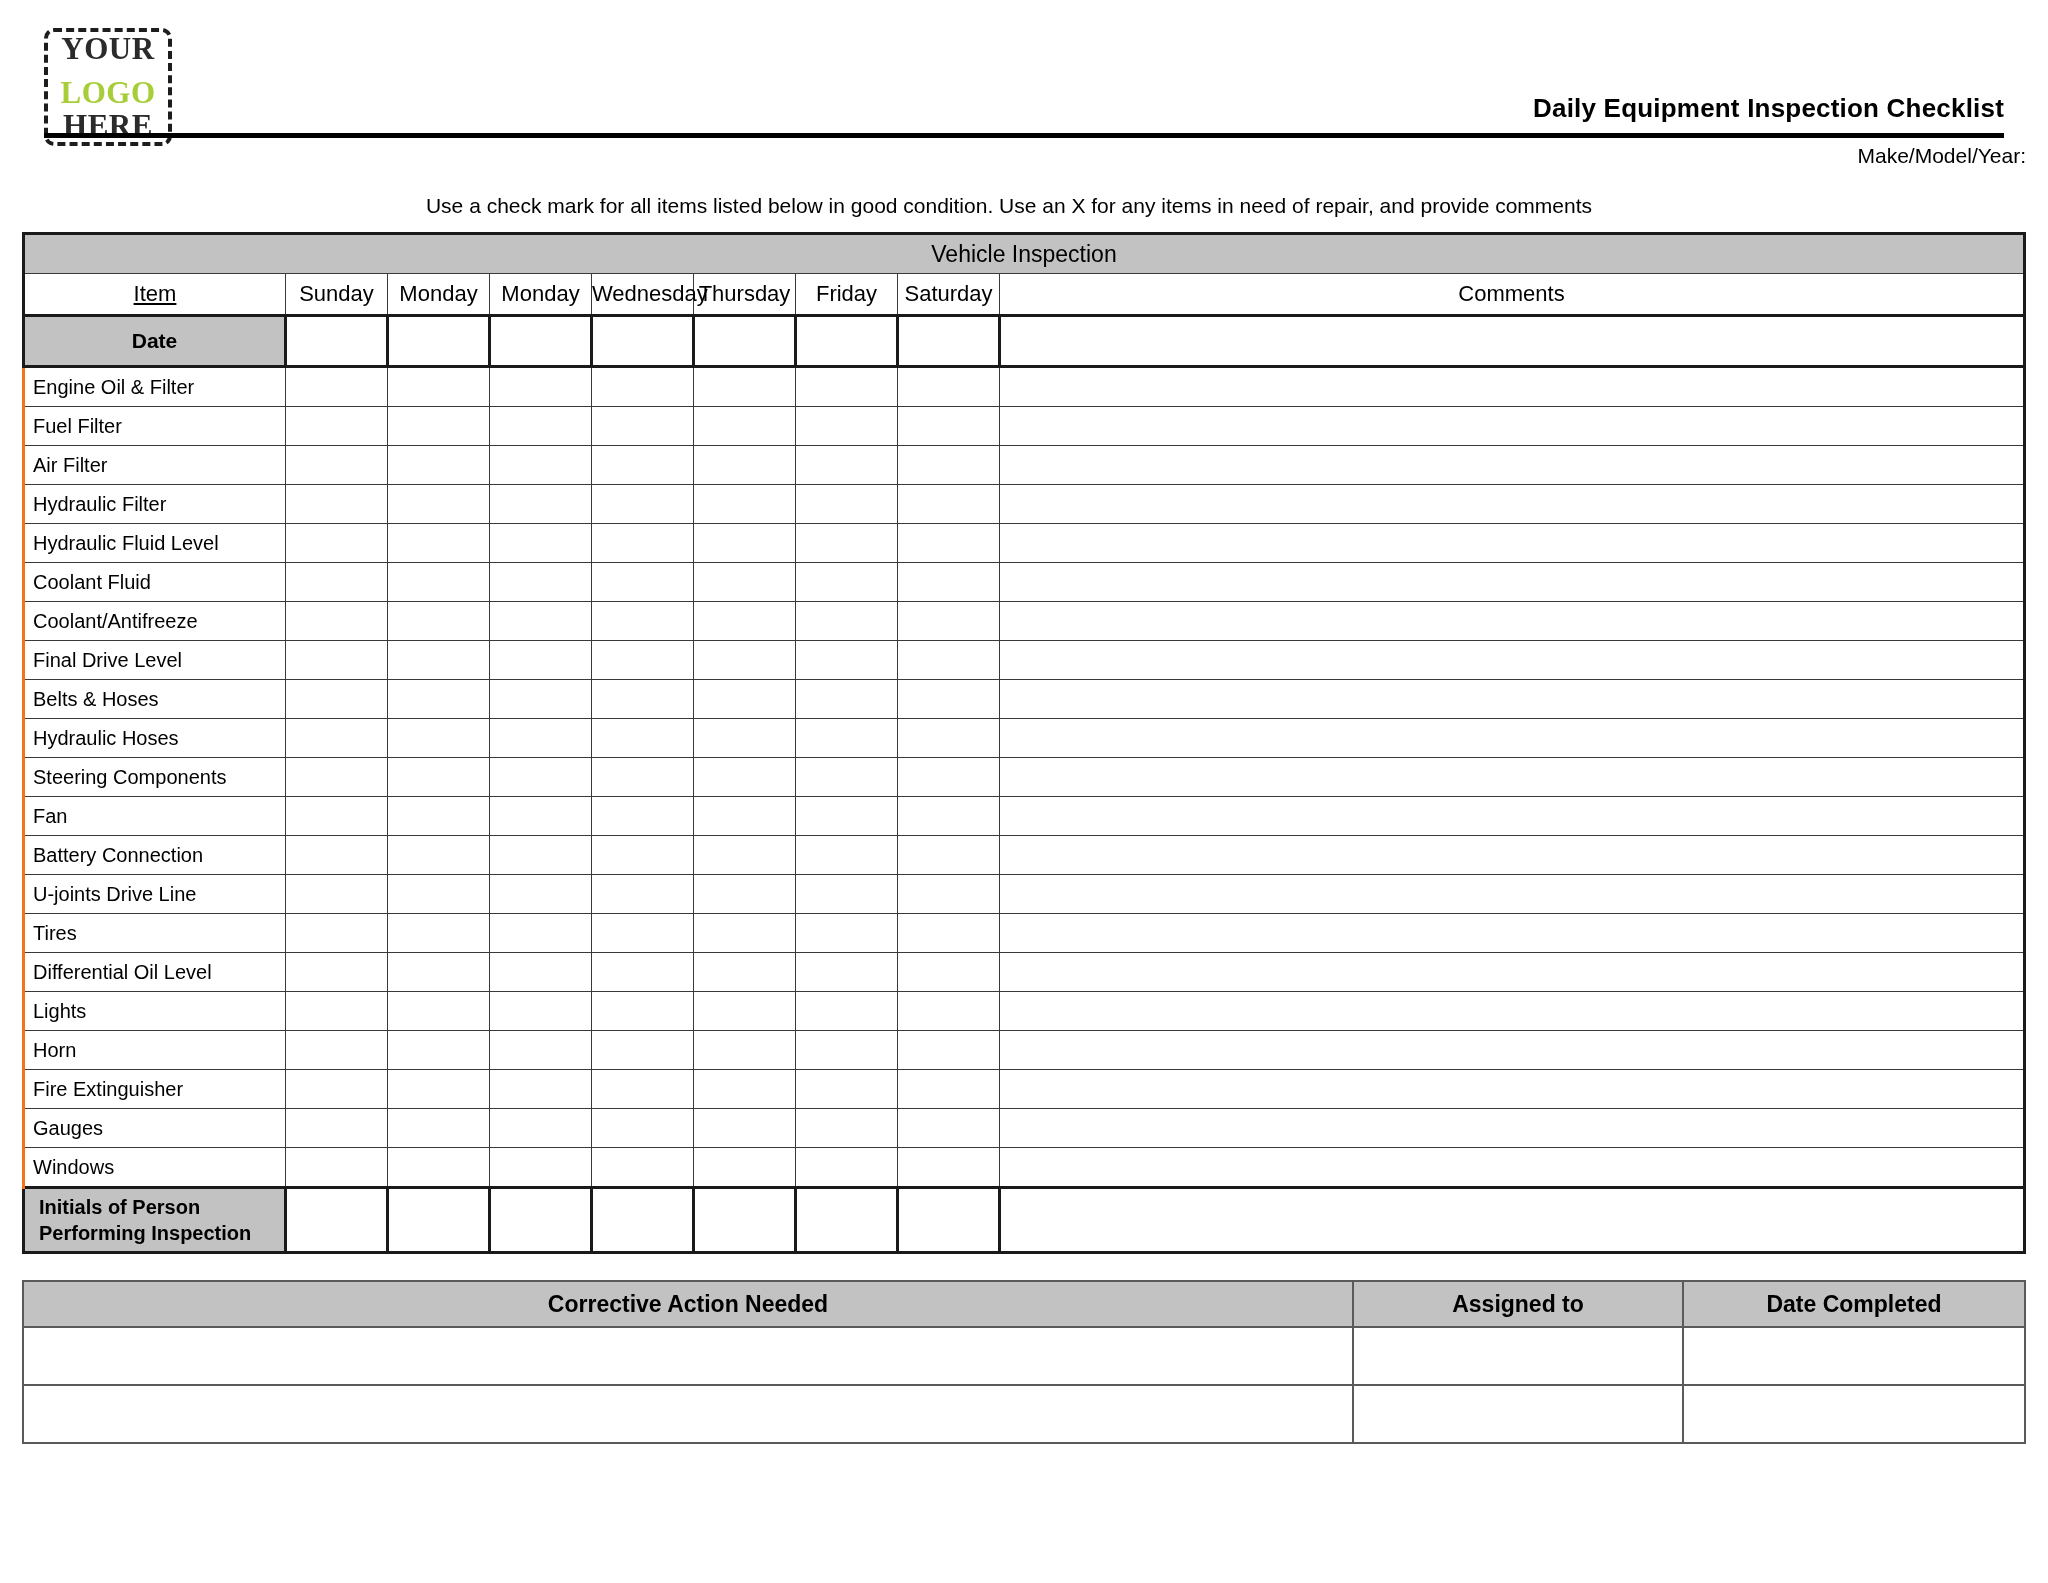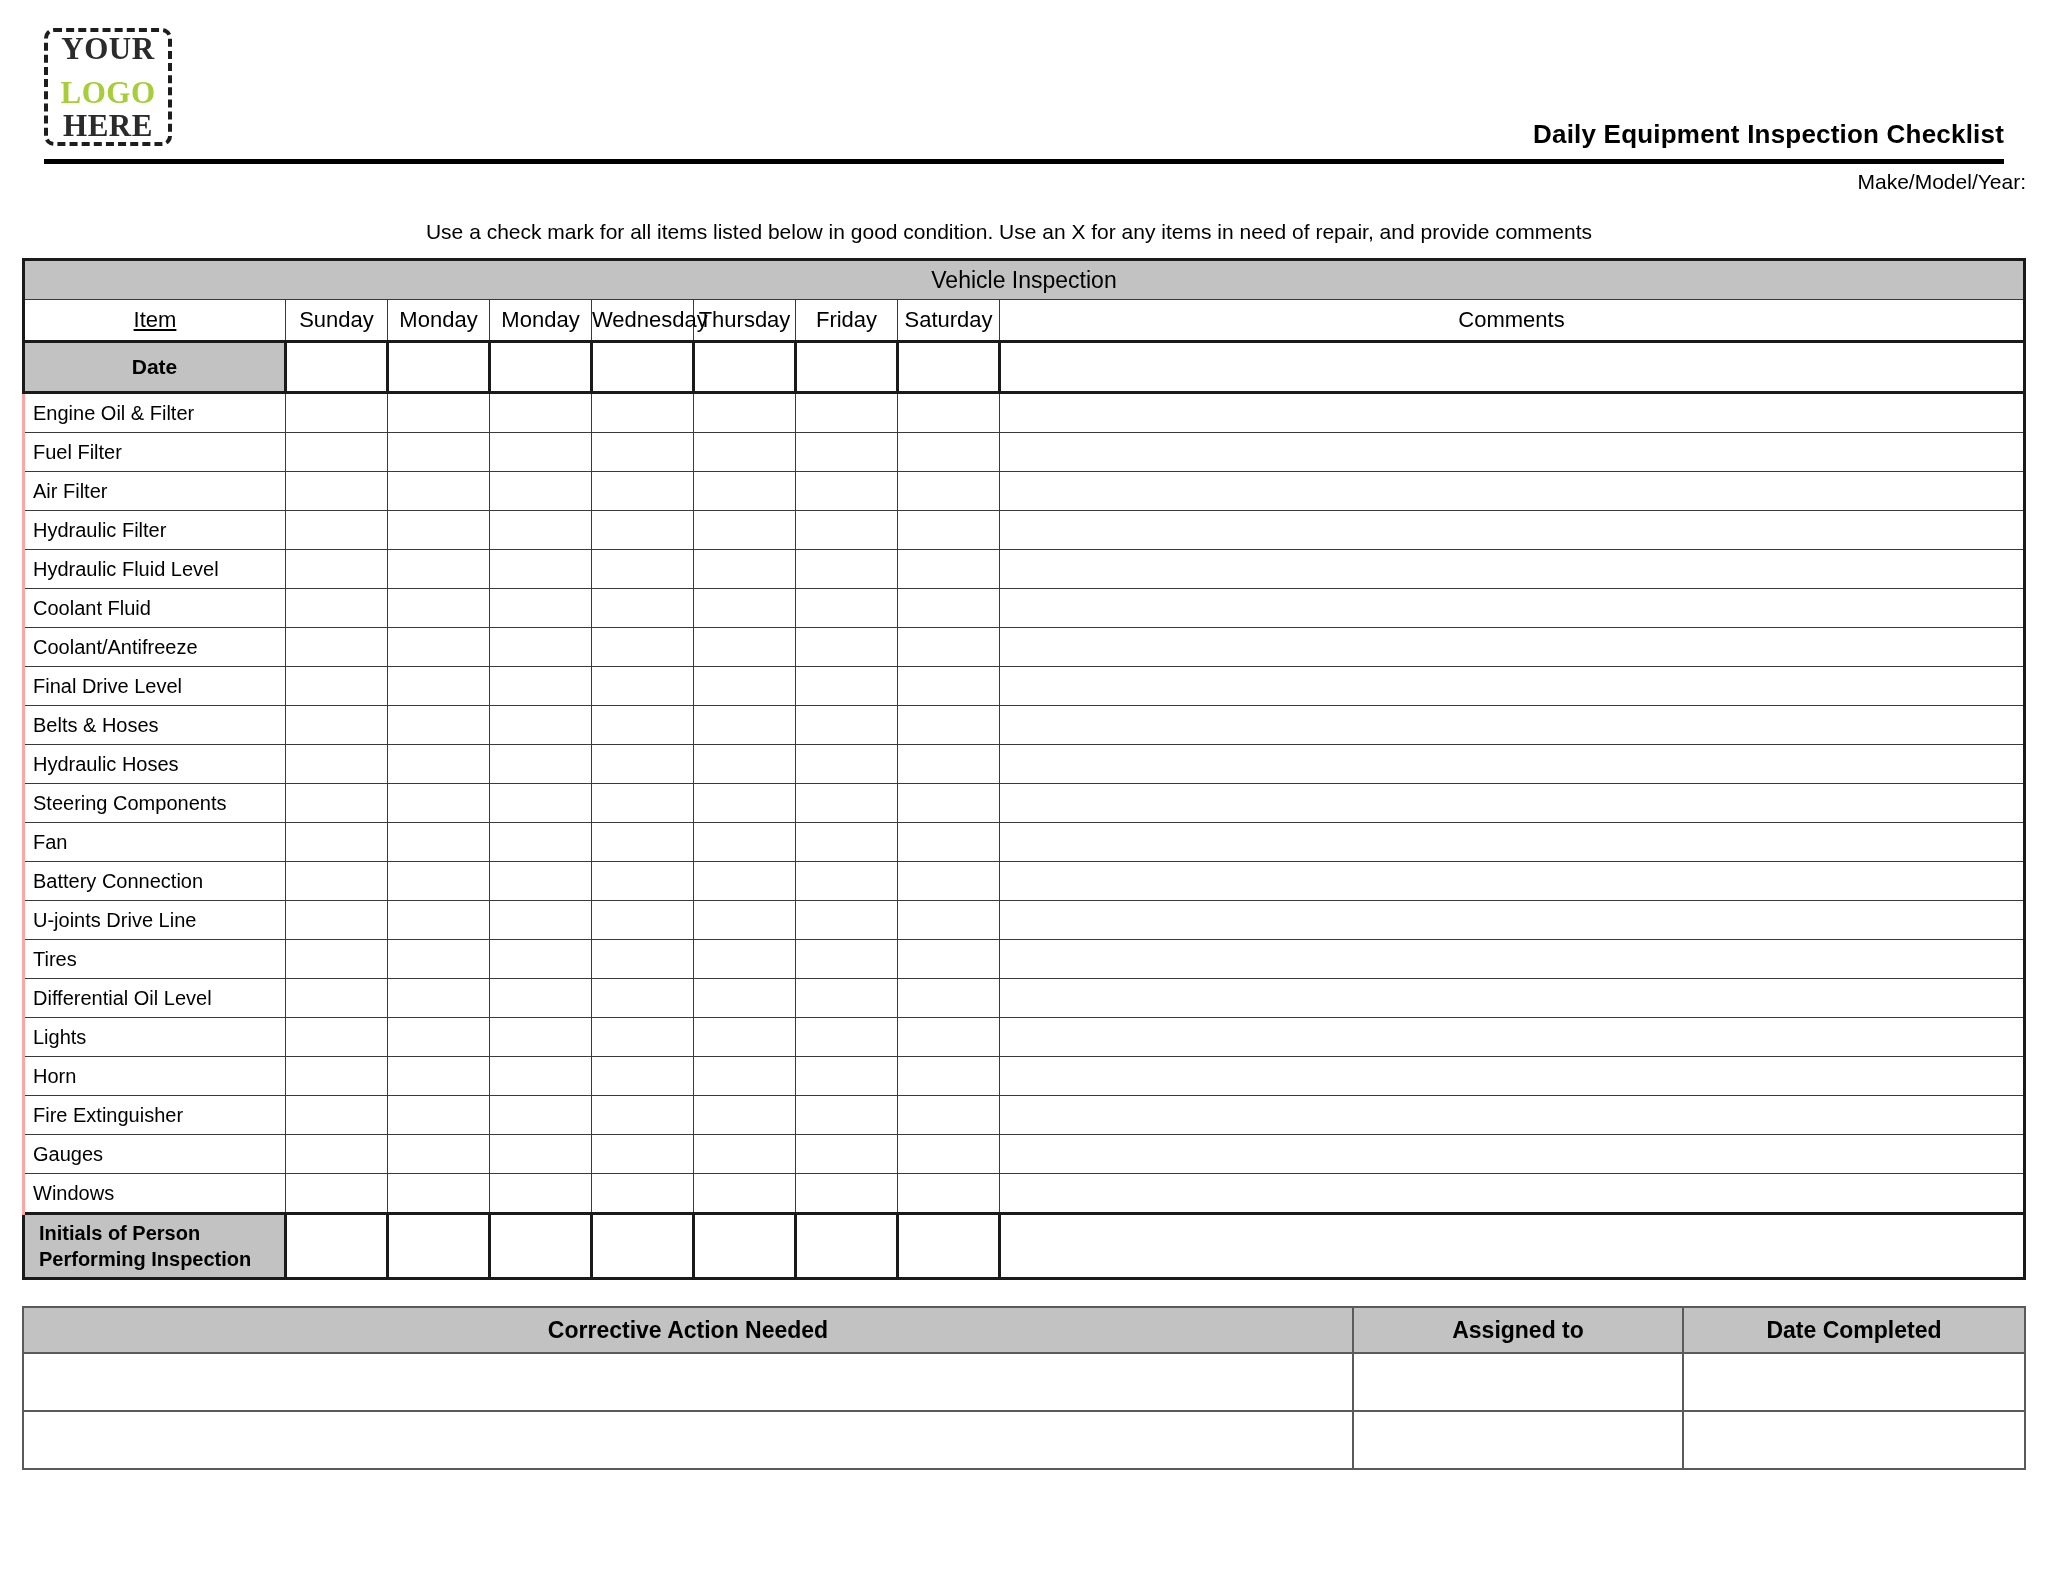--- a/index.html
+++ b/index.html
@@ -20,21 +20,21 @@
     position: relative;
     width: 2048px;
     height: 1583px;
     box-sizing: border-box;
     padding: 0 22px;
   }
 
   
   .header {
     position: relative;
-    height: 164px;
+    height: 138px;
     text-align: right;
   }
   .logo-box {
     position: absolute;
     left: 22px;
     top: 28px;
     width: 128px;
     height: 118px;
     border: 4px dashed #1d1d1d;
     border-radius: 10px;
@@ -149,21 +149,21 @@
     text-align: center;
     font-size: 21px;
     font-weight: bold;
   }
 
   tr.item-row td { height: 38px; }
   tr.item-row td.item-name {
     text-align: left;
     padding-left: 8px;
     font-size: 20px;
-    border-left: 3px solid #fca5a5;
+    border-left: 3px solid #f97316;
   }
   tr.item-row td.comment-cell { border-right: 3px solid #1a1a1a; }
   tr.item-row:last-of-type td { border-bottom: 1px solid #3a3a3a; }
 
   tr.initials-row td {
     height: 62px;
     border-top: 3px solid #1a1a1a;
     border-bottom: 3px solid #1a1a1a;
     border-left: 3px solid #1a1a1a;
     border-right: 3px solid #1a1a1a;

